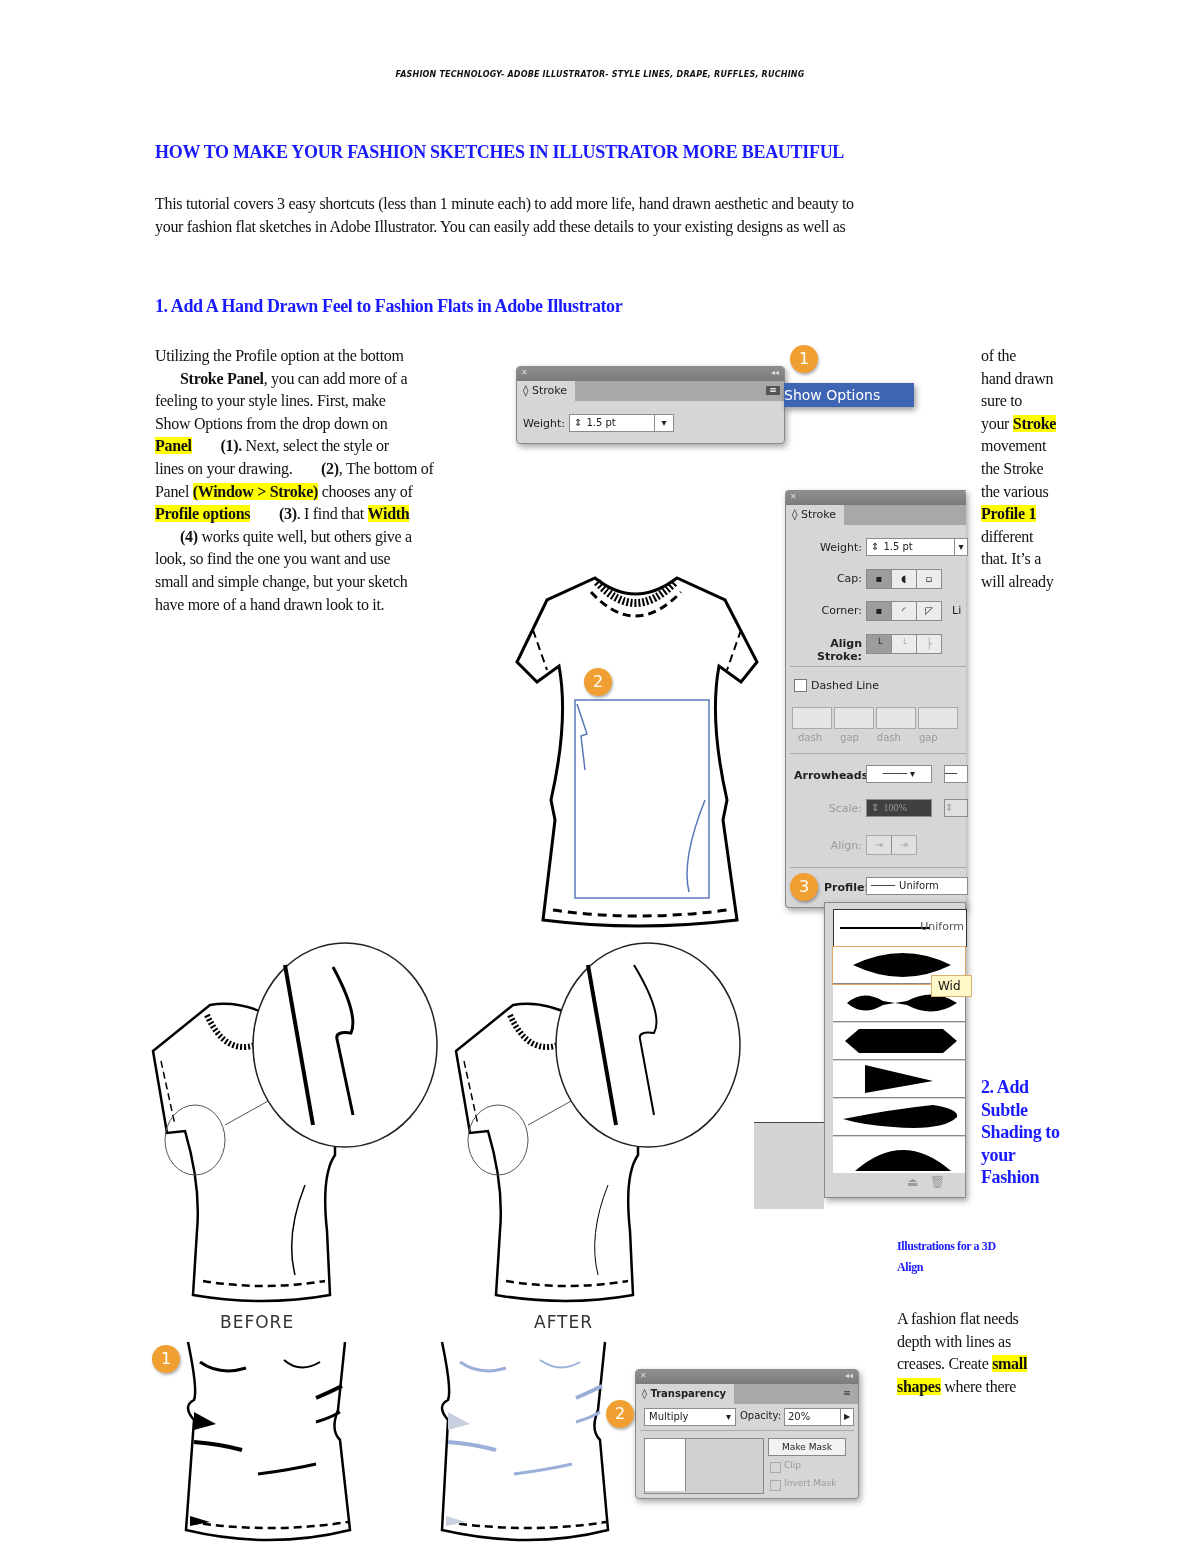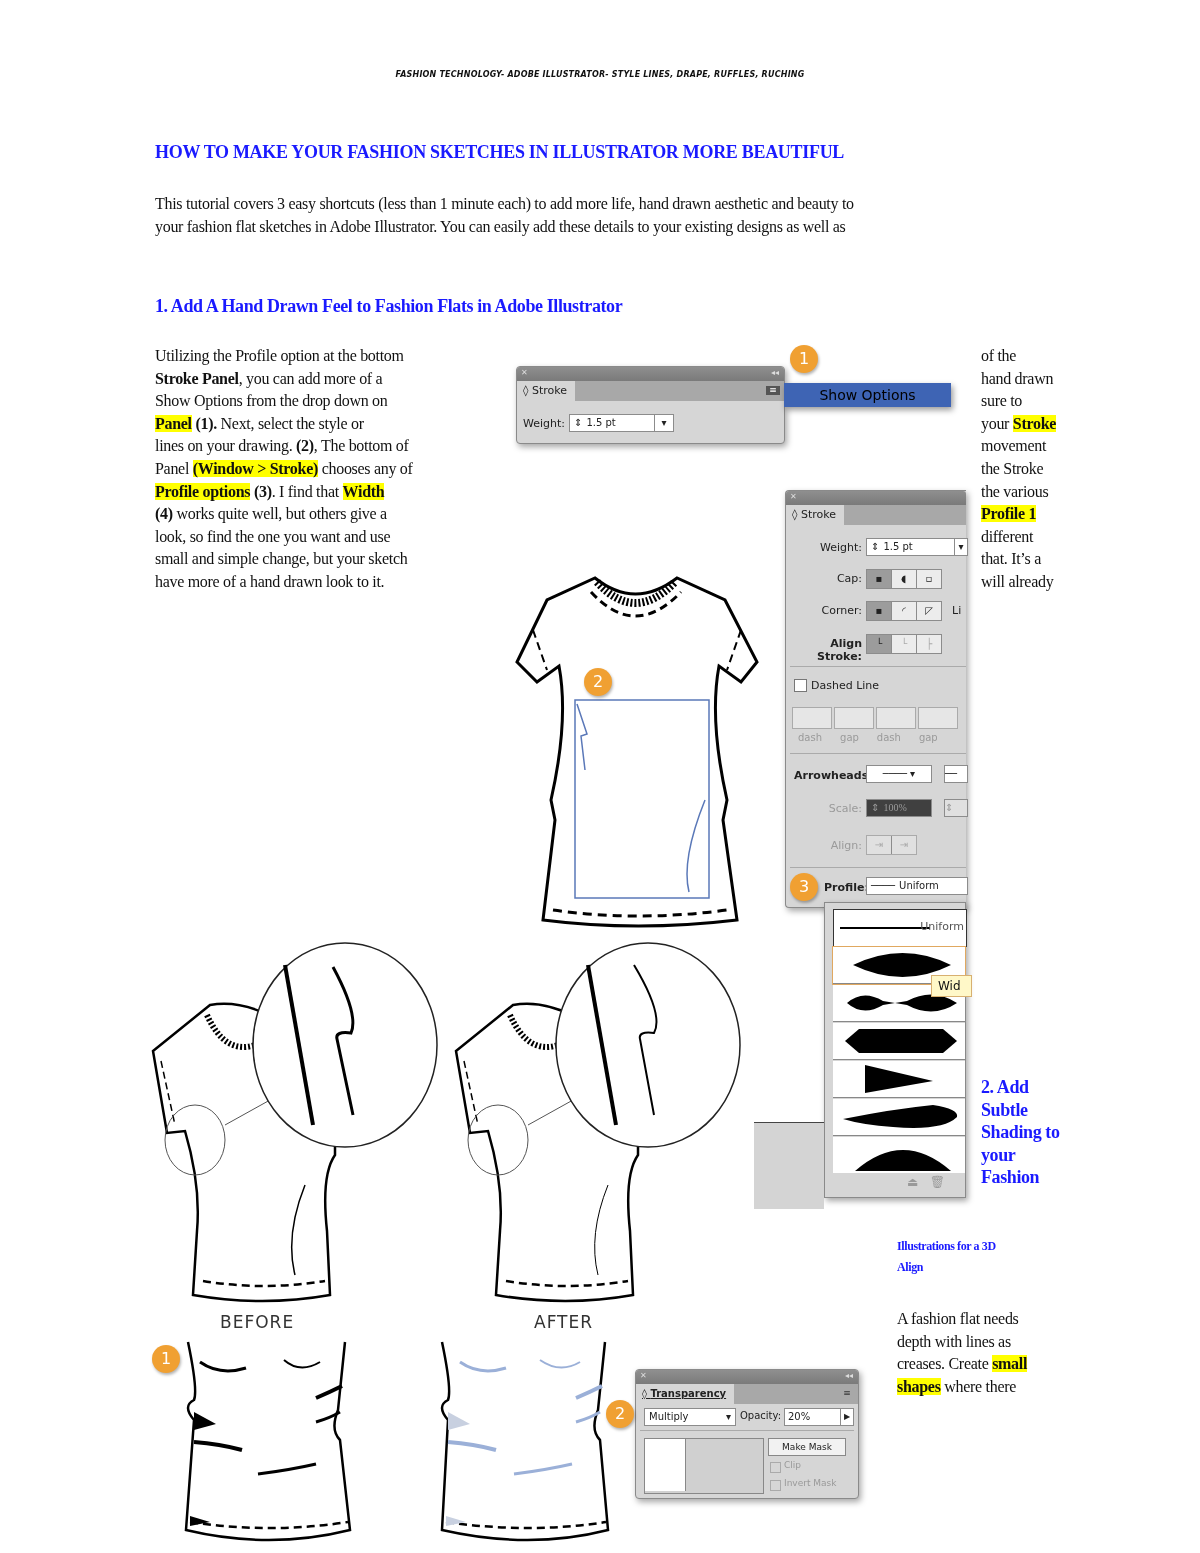--- a/index.html
+++ b/index.html
@@ -28,21 +28,21 @@
   .col-left {
     left:155px; top:345px; width:340px; font-size:16px; line-height:22.6px;
     letter-spacing:-0.3px;
   }
   .col-left div, .col-right div { white-space:nowrap; }
   .col-right {
     left:981px; top:345px; width:110px; font-size:16px; line-height:22.6px;
     letter-spacing:-0.3px;
   }
   .hl { background:#ffff00; font-weight:bold; }
-  .b { font-weight:bold; }
+  .b { font-weight:bold;margin-left:25px; }
   .h2b {
     left:981px; top:1076px; width:110px; font-size:18px; line-height:22.6px;
     font-weight:bold; color:#1a1aff; letter-spacing:-0.4px;
   }
   .h2c {
     left:897px; top:1236px; width:190px; font-size:12px; line-height:21px;
     font-weight:bold; color:#1a1aff; letter-spacing:-0.4px;
   }
   .para3 {
     left:897px; top:1308px; width:190px; font-size:16px; line-height:22.6px;
@@ -81,23 +81,23 @@
   .seg span { width:24px; height:18px; border-right:1px solid #8c8c8c; background:#ececec; font-size:10px; text-align:center; line-height:18px; }
   .seg span:last-child { border-right:none; }
   .seg span.on { background:#9c9c9c; }
   .badge {
     position:absolute; width:28px; height:28px; border-radius:50%;
     background:#f0a032; color:#fff; font-family:"DejaVu Sans", sans-serif;
     font-size:16px; text-align:center; line-height:28px;
     box-shadow:1px 2px 3px rgba(0,0,0,0.3);
   }
   .show-options {
-    position:absolute; left:784px; top:383px; width:167px; height:24px;
-    background:#3e64b4; color:#000000; font-family:"DejaVu Sans", sans-serif;
-    font-size:14px; line-height:24px; text-align:center;
+    position:absolute; left:784px; top:383px; width:130px; height:24px;
+    background:#3e64b4; color:#ffffff; font-family:"DejaVu Sans", sans-serif;
+    font-size:14px; line-height:24px; text-align:left;
     box-shadow:2px 3px 6px rgba(0,0,0,0.4);
   }
   .caption {
     font-family:"DejaVu Sans", sans-serif; font-size:17px; letter-spacing:1px; color:#333;
   }
   .profile-list {
     position:absolute; left:824px; top:902px; width:140px; height:294px;
     background:#d6d6d6; border:1px solid #8a8a8a; box-shadow:2px 3px 6px rgba(0,0,0,0.35);
   }
   .profile-row {
@@ -120,20 +120,21 @@
 <div class="abs intro">
   <div>This tutorial covers 3 easy shortcuts (less than 1 minute each) to add more life, hand drawn aesthetic and beauty to</div>
   <div>your fashion flat sketches in Adobe Illustrator. You can easily add these details to your existing designs as well as</div>
 </div>
 
 <div class="abs h2">1. Add A Hand Drawn Feel to Fashion Flats in Adobe Illustrator</div>
 
 <div class="abs col-left">
   <div>Utilizing the Profile option at the bottom</div>
   <div><span class="b">Stroke Panel</span><span>, you can add more of a</span></div>
+  <div>feeling to your style lines. First, make</div>
   <div>Show Options from the drop down on</div>
   <div><span class="hl">Panel</span><span class="b"> (1).</span><span>  Next, select the style or</span></div>
   <div><span>lines on your drawing.  </span><span class="b">(2)</span><span>, The bottom of</span></div>
   <div><span>Panel </span><span class="hl">(Window &gt; Stroke)</span><span> chooses any of</span></div>
   <div><span class="hl">Profile options</span><span class="b"> (3)</span><span>. I find that </span><span class="hl">Width</span></div>
   <div><span class="b">(4)</span><span> works quite well, but others give a</span></div>
   <div>look, so find the one you want and use</div>
   <div>small and simple change, but your sketch</div>
   <div>have more of a hand drawn look to it.</div>
 </div>
@@ -369,21 +370,21 @@
   <path d="M74 134 Q106 130 132 124" stroke="#9bb0d8" stroke-width="3" fill="none"></path>
   <path d="M6 176 L26 182 L6 186Z" fill="#c8d0e0"></path>
 </svg>
 
 <div class="abs panel" style="left:635px; top:1369px; width:222px; height:128px;">
   <div class="panel-titlebar">
       <span class="x">✕</span>
       <span class="coll">◂◂</span>
     </div>
   <div class="panel-tabs">
-    <div class="panel-tab" style="font-size:10px; font-weight:bold;text-decoration:underline;"><span>◊ </span><span>Transparency</span></div>
+    <div class="panel-tab" style="font-size:10px; font-weight:bold;"><span>◊ </span><span>Transparency</span></div>
     <div class="menu-btn" style="color:#333;">≡</div>
   </div>
   <div class="field" style="left:8px; top:38px; width:86px; padding-left:4px;"><span>Multiply</span><span style="position:absolute; right:4px;">▾</span></div>
   <div class="lbl" style="left:104px; top:40px; font-size:10px;">Opacity:</div>
   <div class="field" style="left:148px; top:38px; width:54px; padding-left:3px;"><span>20%</span></div>
   <div class="field" style="left:204px; top:38px; width:12px; text-align:center; font-size:8px;">▶</div>
   <div style="position:absolute; left:4px; right:4px; top:60px; border-top:1px solid #aaa;"></div>
   <div style="position:absolute; left:8px; top:68px; width:118px; height:54px; border:1px solid #888; background:#d0d0d0;">
     <div style="width:40px; height:52px; background:#fff; border-right:1px solid #888;"></div>
   </div>

